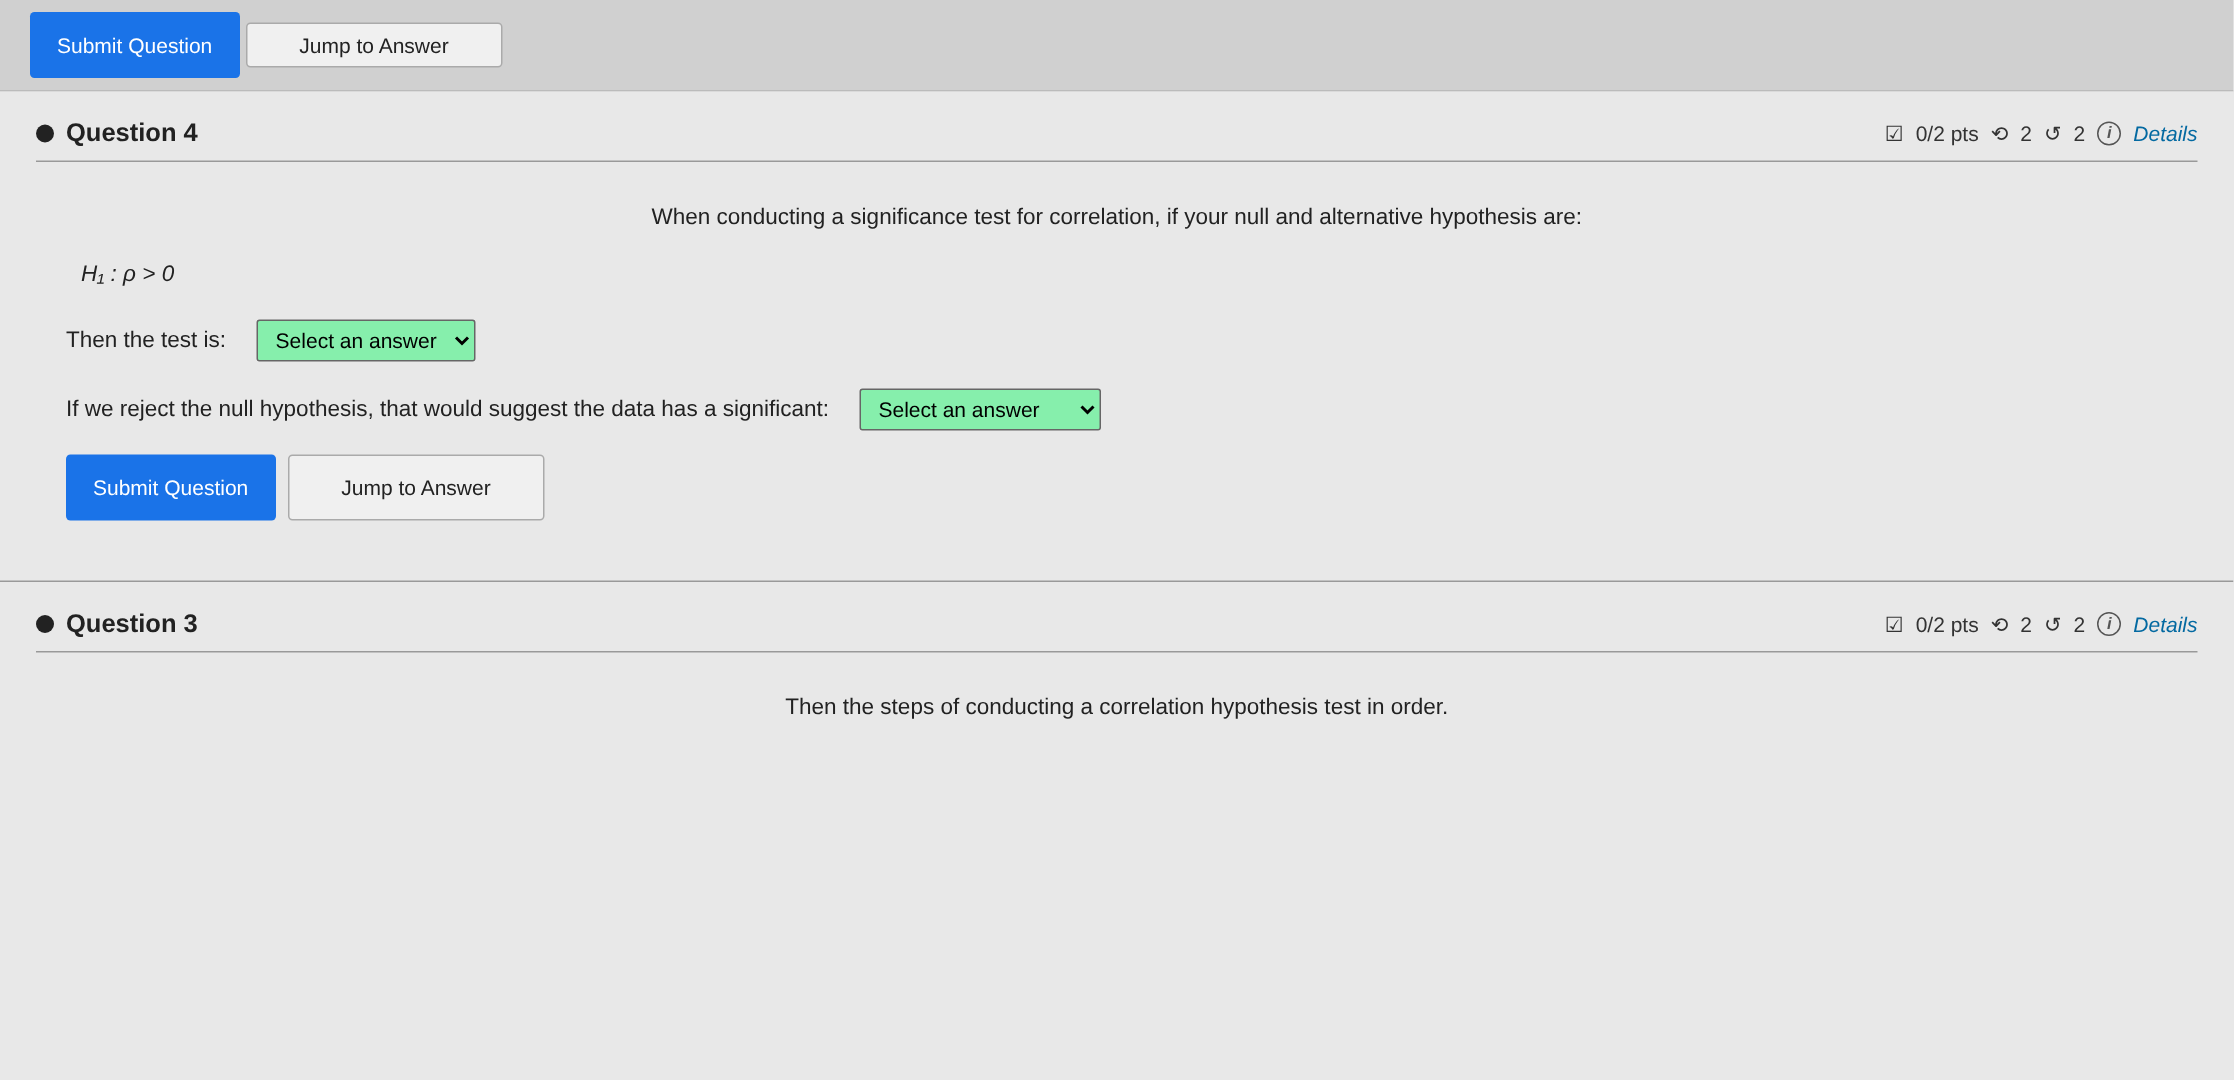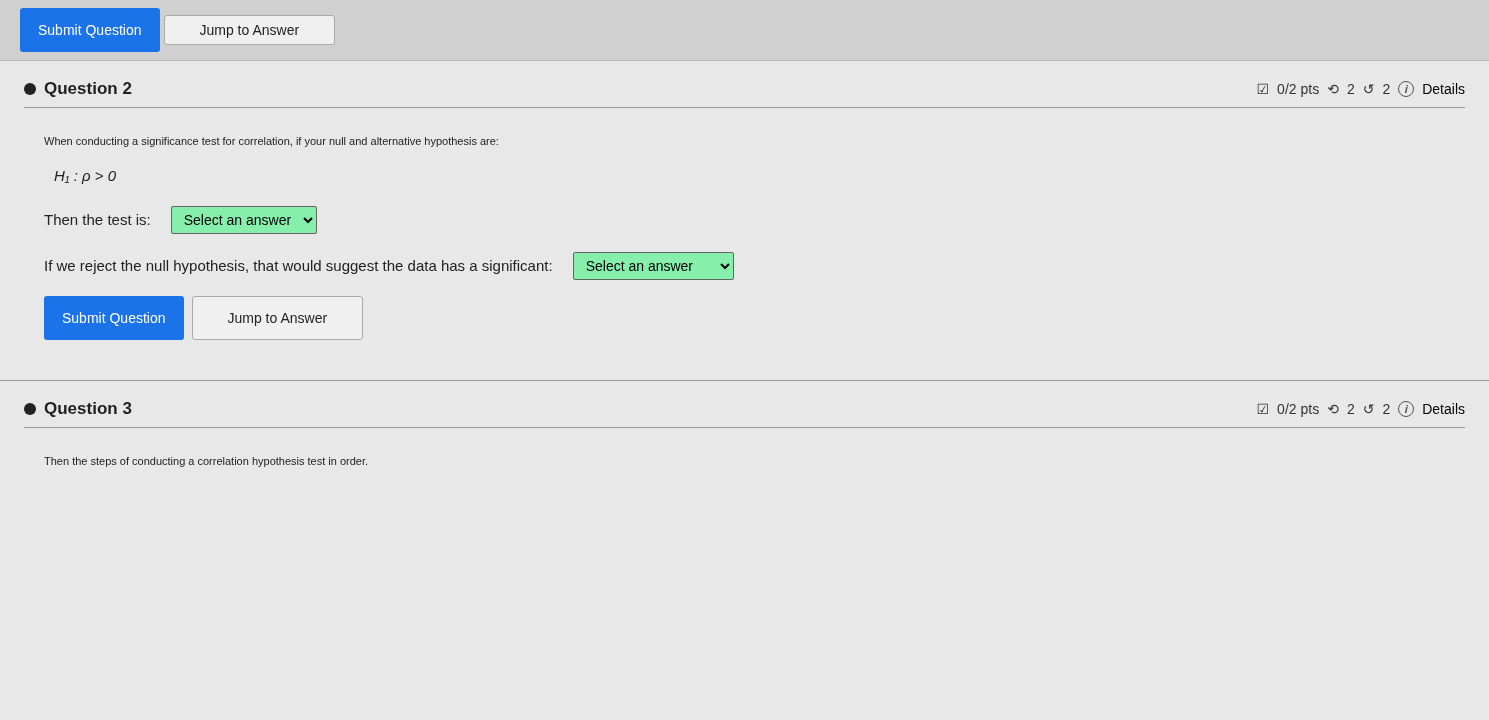--- a/index.html
+++ b/index.html
@@ -68,32 +68,34 @@
       display: inline-block;
     }
     .question-meta {
       display: flex;
       align-items: center;
       gap: 8px;
       font-size: 14px;
       color: #333;
     }
     .details-link {
-      color: #000000;
+      color: #0369a1;
       cursor: pointer;
       text-decoration: none;
+      font-style: italic;
     }
     .question-body {
       padding: 10px 20px 20px 20px;
       font-size: 15px;
       line-height: 1.7;
     }
     .question-text {
       margin-bottom: 12px;
-      font-size: 11px;
+      font-size: 15px;
+      text-align: center;
     }
     .hypothesis {
       font-style: italic;
       margin-left: 10px;
       margin-bottom: 4px;
       font-size: 15px;
     }
     .answer-row {
       display: flex;
       align-items: center;
@@ -130,21 +132,21 @@
 
   <div class="top-buttons">
     <button class="btn-submit">Submit Question</button>
     <button class="btn-jump">Jump to Answer</button>
   </div>
 
   <div class="question-block">
     <div class="question-header">
       <div class="question-title">
         <span class="dot"></span>
-        <span>Question 2</span>
+        <span>Question 4</span>
       </div>
       <div class="question-meta">
         <span>☑</span>
         <span>0/2 pts</span>
         <span>⟲</span>
         <span>2</span>
         <span>↺</span>
         <span>2</span>
         <span style="display:inline-flex;align-items:center;justify-content:center;width:16px;height:16px;border-radius:50%;border:1.5px solid #555;font-size:11px;font-style:italic;font-weight:bold;color:#555;">i</span>
         <a class="details-link">Details</a>

